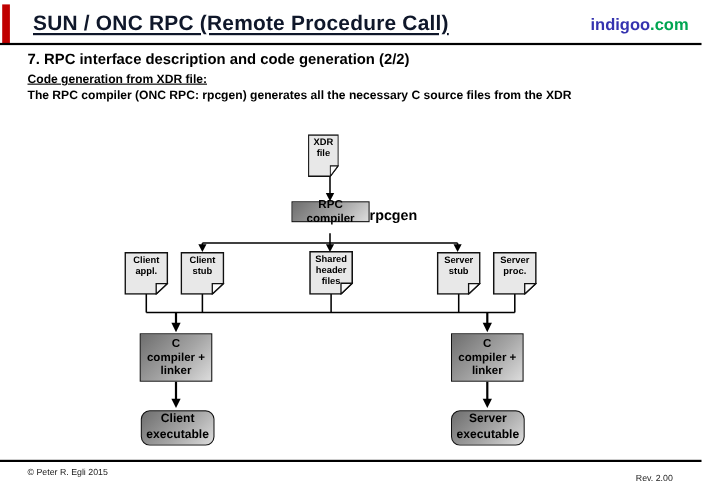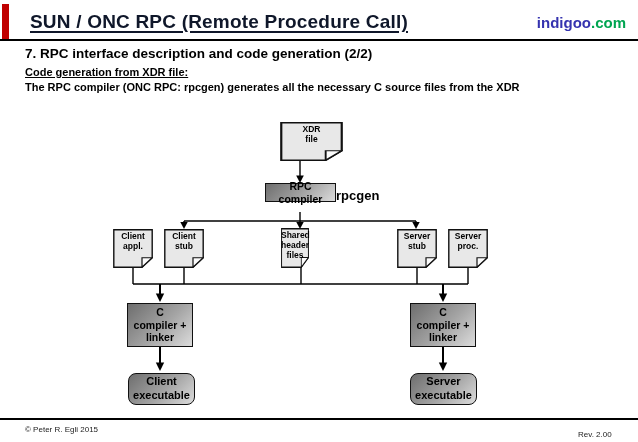--- a/index.html
+++ b/index.html
@@ -96,21 +96,21 @@
       <polygon points="184,229 180.3,222 187.7,222"></polygon>
       <polygon points="300,229 296.3,222 303.7,222"></polygon>
       <polygon points="416,229 412.3,222 419.7,222"></polygon>
       <polygon points="160,302 155.8,293.5 164.2,293.5"></polygon>
       <polygon points="443,302 438.8,293.5 447.2,293.5"></polygon>
       <polygon points="160,371 155.8,362.5 164.2,362.5"></polygon>
       <polygon points="443,371 438.8,362.5 447.2,362.5"></polygon>
     </g>
   </svg>
 
-  <div class="doc" style="left:280px;top:122px;width:63px;height:39px;">
+  <div class="doc" style="left:280px;top:122px;width:28px;height:39px;">
     <svg viewBox="0 0 40 40" preserveAspectRatio="none">
       <path d="M0.8,0.8 L39.2,0.8 L39.2,29.5 L29,39.2 L0.8,39.2 Z" fill="#e8e8e8" stroke="#111" stroke-width="1.4"></path>
       <path d="M39.2,29.5 L29,39.2 L29,29.5 Z" fill="#fbfbfb" stroke="#111" stroke-width="1.2"></path>
     </svg>
     <span class="doc-label">XDR
 file</span>
   </div>
 
   <div class="node gradbox rpc-box">RPC
 compiler</div>
@@ -125,21 +125,21 @@
 appl.</span>
   </div>
   <div class="doc" style="left:164px;top:229px;width:40px;height:39px;">
     <svg viewBox="0 0 40 40" preserveAspectRatio="none">
       <path d="M0.8,0.8 L39.2,0.8 L39.2,29.5 L29,39.2 L0.8,39.2 Z" fill="#e8e8e8" stroke="#111" stroke-width="1.4"></path>
       <path d="M39.2,29.5 L29,39.2 L29,29.5 Z" fill="#fbfbfb" stroke="#111" stroke-width="1.2"></path>
     </svg>
     <span class="doc-label">Client
 stub</span>
   </div>
-  <div class="doc" style="left:281px;top:228px;width:28px;height:40px;">
+  <div class="doc" style="left:281px;top:228px;width:40px;height:40px;">
     <svg viewBox="0 0 40 40" preserveAspectRatio="none">
       <path d="M0.8,0.8 L39.2,0.8 L39.2,29.5 L29,39.2 L0.8,39.2 Z" fill="#e8e8e8" stroke="#111" stroke-width="1.4"></path>
       <path d="M39.2,29.5 L29,39.2 L29,29.5 Z" fill="#fbfbfb" stroke="#111" stroke-width="1.2"></path>
     </svg>
     <span class="doc-label">Shared
 header
 files</span>
   </div>
   <div class="doc" style="left:397px;top:229px;width:40px;height:39px;">
     <svg viewBox="0 0 40 40" preserveAspectRatio="none">

